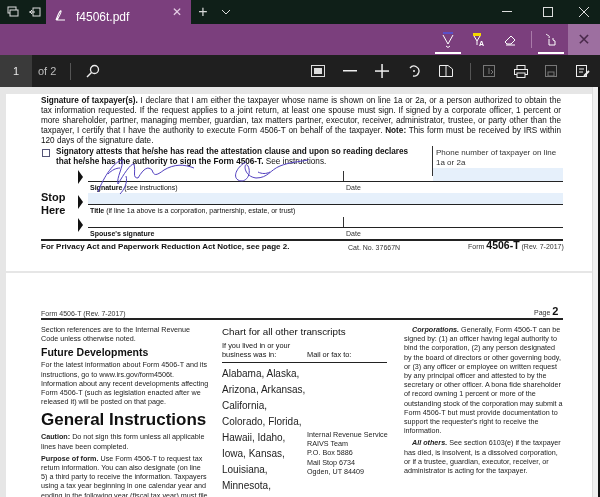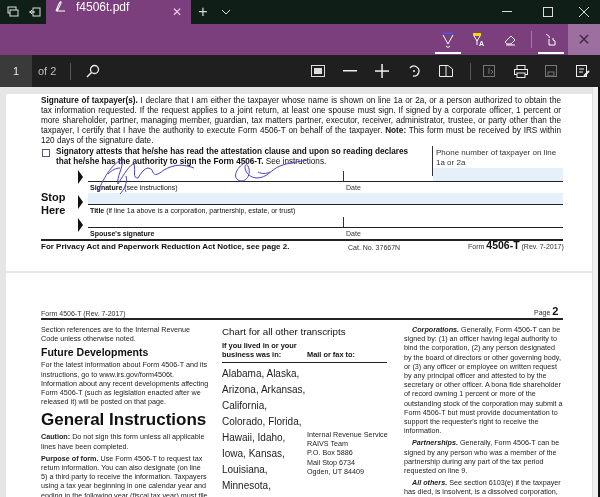--- a/index.html
+++ b/index.html
@@ -1,19 +1,19 @@
 <!DOCTYPE html>
 <html><head>
 <meta charset="utf-8">
 <style>
 *{box-sizing:border-box;margin:0;padding:0}
 html,body{width:600px;height:497px;overflow:hidden;background:#1b1b1b;font-family:"Liberation Sans",sans-serif}
 .titlebar{position:absolute;left:0;top:0;width:600px;height:24px;background:#0f1f18;}
 .tb-icon{position:absolute;top:0;height:24px;width:22px;color:#d8d8d8;font-size:12px;display:flex;align-items:center;justify-content:center}
-.tab{position:absolute;left:46px;top:0;width:145px;height:24px;background:#7b3f7d;display:flex;align-items:flex-start;color:#fff;font-size:12px}
+.tab{position:absolute;left:46px;top:0;width:145px;height:24px;background:#7b3f7d;display:flex;align-items:flex-end;color:#fff;font-size:12px}
 .tab .pen{width:18px;margin-left:8px;color:#eee;font-size:12px}
 .tab .name{margin-left:4px}
 .tab .close{position:absolute;right:6px;top:3px;width:16px;height:18px;color:#e6cfe6;font-size:12px;display:flex;align-items:center;justify-content:center}
 .win-btn{position:absolute;top:0;width:36px;height:24px;color:#e0e0e0;display:flex;align-items:center;justify-content:center;font-size:13px}
 .inkbar{position:absolute;left:0;top:24px;width:600px;height:31px;background:#7b3f7d}
 .ink-btn{position:absolute;top:0;width:32px;height:31px;display:flex;align-items:center;justify-content:center}
 .ink-sep{position:absolute;left:531px;top:7px;width:1px;height:17px;background:#a97aa9}
 .ink-close{position:absolute;left:568px;top:0;width:32px;height:31px;background:#9d6fa0;color:#4a2a4b;font-size:16px;display:flex;align-items:center;justify-content:center}
 .underline{position:absolute;bottom:1px;left:3px;width:26px;height:2px;background:#fff}
 .toolbar{position:absolute;left:0;top:55px;width:600px;height:32px;background:#1f1f1f}
@@ -249,41 +249,40 @@
       <div style="font-size:10.5px;font-weight:bold;margin:3px 0 2px">Future Developments</div>
       <p>For the latest information about Form 4506-T and its instructions, go to www.irs.gov/form4506t. Information about any recent developments affecting Form 4506-T (such as legislation enacted after we released it) will be posted on that page.</p>
       <div style="font-size:17px;font-weight:bold;margin:4px 0 2px">General Instructions</div>
       <p><b>Caution:</b><span> Do not sign this form unless all applicable lines have been completed.</span></p>
       <p><b>Purpose of form.</b><span> Use Form 4506-T to request tax return information. You can also designate (on line 5) a third party to receive the information. Taxpayers using a tax year beginning in one calendar year and ending in the following year (fiscal tax year) must file Form 4506-T to request a return transcript.</span></p>
 
     </div>
 
     <div class="col" style="left:216px;top:53px;width:175px">
       <div style="font-size:9.8px;font-weight:normal;margin-bottom:4px">Chart for all other transcripts</div>
-      <div style="display:flex;font-size:7.4px;font-weight:bold;line-height:9px">
+      <div style="display:flex;font-size:7.4px;font-weight:normal;line-height:9px">
         <div style="width:85px">If you lived in or your business was in:</div>
         <div style="padding-top:9px">Mail or fax to:</div>
       </div>
       <div style="height:1px;background:#222;width:165px;margin:3px 0 3px"></div>
       <div style="display:flex">
         <div style="width:85px;font-size:10px;line-height:16px;color:#222">Alabama, Alaska, Arizona, Arkansas, California, Colorado, Florida, Hawaii, Idaho, Iowa, Kansas, Louisiana, Minnesota, Mississippi, Missouri, Montana, Nebraska, Nevada, New Mexico, North Dakota, Oklahoma, Oregon, South Dakota, Texas, Utah, Washington, Wyoming, a foreign country, American</div>
         <div style="font-size:7.2px;line-height:9.2px;color:#222;padding-top:64px">
           <div>Internal Revenue Service</div>
           <div>RAIVS Team</div>
           <div>P.O. Box 5886</div>
           <div>Mail Stop 6734</div>
           <div>Ogden, UT 84409</div>
 
         </div>
       </div>
     </div>
 
     <div class="col" style="left:398px;top:52px;width:160px">
       <p style="text-indent:8px"><b><i>Corporations.</i></b><span> Generally, Form 4506-T can be signed by: (1) an officer having legal authority to bind the corporation, (2) any person designated by the board of directors or other governing body, or (3) any officer or employee on written request by any principal officer and attested to by the secretary or other officer. A bona fide shareholder of record owning 1 percent or more of the outstanding stock of the corporation may submit a Form 4506-T but must provide documentation to support the requester's right to receive the information.</span></p>
-      <p style="text-indent:8px"><b><i>Partnerships.</i></b><span> Generally, Form 4506-T can be signed by any person who was a member of the partnership during any part of the tax period requested on line 9.</span></p>
       <p style="text-indent:8px"><b><i>All others.</i></b><span> See section 6103(e) if the taxpayer has died, is insolvent, is a dissolved corporation, or if a trustee, guardian, executor, receiver, or administrator is acting for the taxpayer.</span></p>
 
     </div>
   </div>
 
   <div class="scroll"></div>
   <div class="vline"></div>
 </div>
 
 </body></html>

